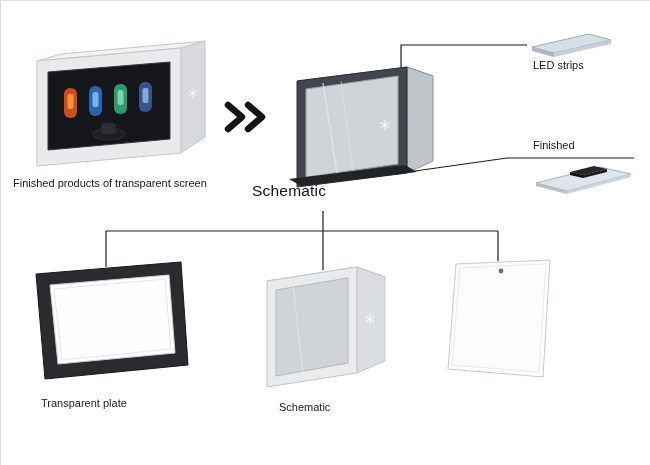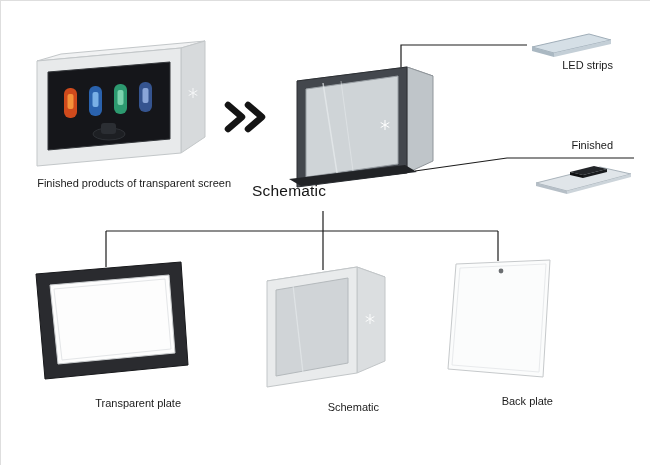--- a/index.html
+++ b/index.html
@@ -12,21 +12,21 @@
     border: 1px solid #dedede;
     overflow: hidden;
   }
   .abs { position: absolute; }
   figure { margin: 0; padding: 0; }
   .label {
     position: absolute;
     color: #1b1b1b;
     font-size: 11px;
     line-height: 1.25;
-    text-align: right;
+    text-align: left;
   }
   .title {
     position: absolute;
     color: #141414;
     font-size: 15.5px;
     letter-spacing: 0.2px;
   }
   svg { display: block; }
 </style>
 </head>
@@ -152,15 +152,14 @@
   </figure>
   <div class="label" style="left:278px;top:400px;width:100px">Schematic</div>
 
   <figure class="abs" style="left:442px;top:256px">
     <svg width="115" height="132" viewBox="0 0 115 132">
       <polygon points="13,7 107,3 100,120 5,112" fill="#fbfcfc" stroke="#c6c9cb" stroke-width="1"></polygon>
       <polygon points="17,11 103,7 96,115 9,108" fill="none" stroke="#e8eaec" stroke-width="1"></polygon>
       <circle cx="58" cy="14" r="2.4" fill="#6b6e71"></circle>
     </svg>
   </figure>
-  <div class="label" style="left:442px;top:394px;width:110px">Back plate</div>
 
 </div>
 
 </body></html>

